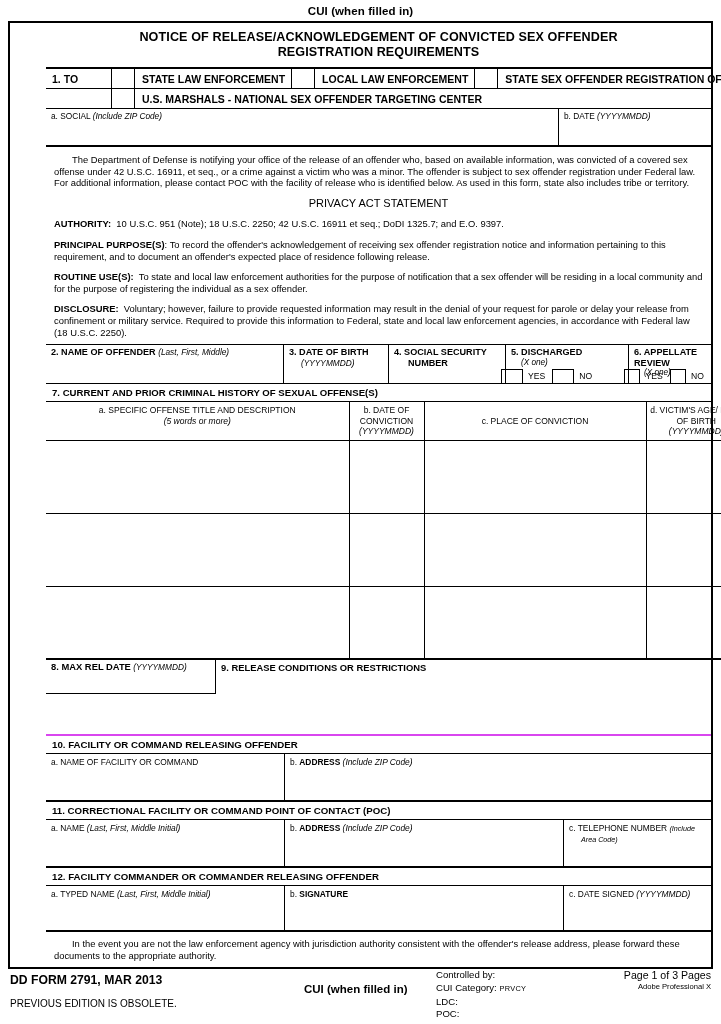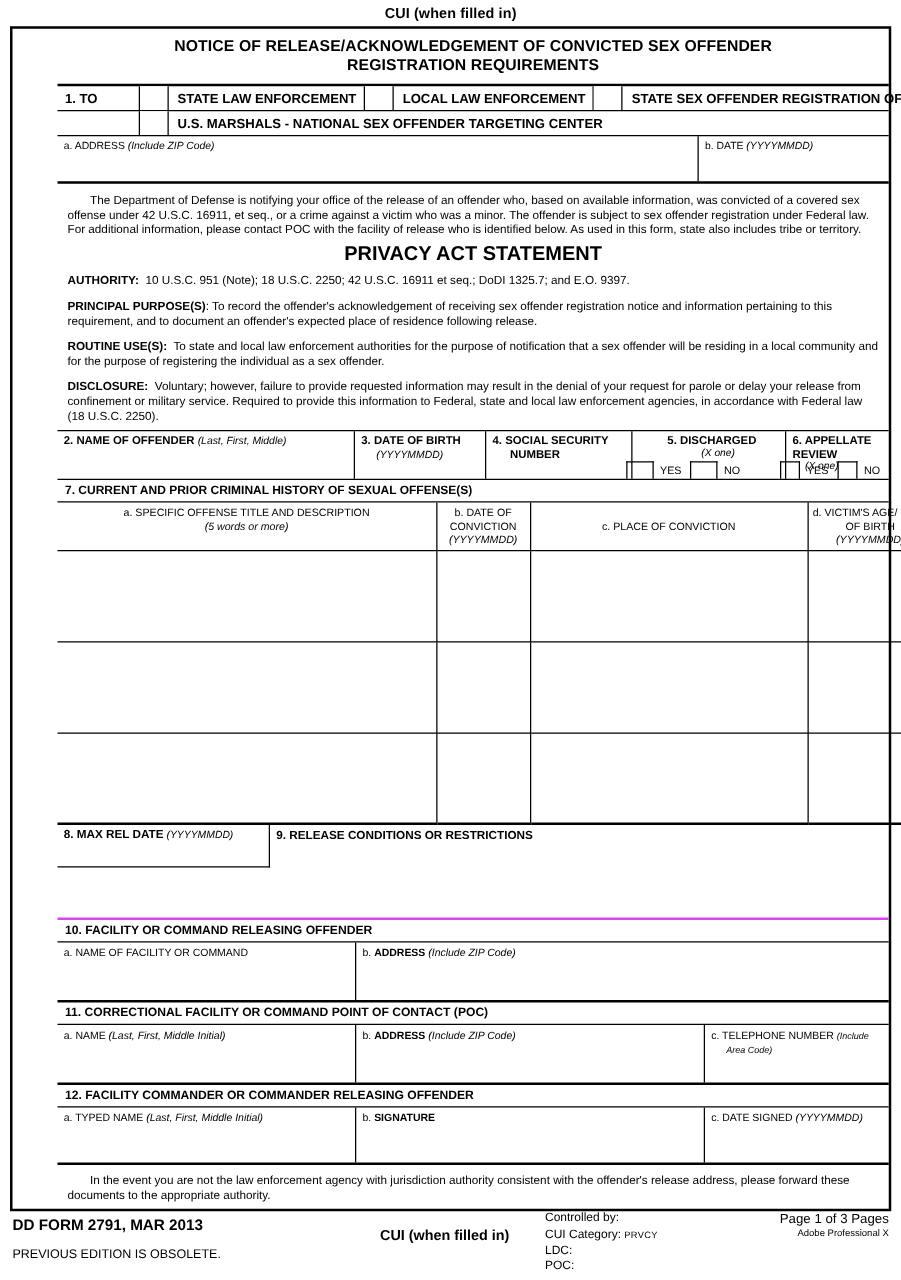--- a/index.html
+++ b/index.html
@@ -121,22 +121,22 @@
   .narrative {
     padding: 7px 8px 6px 8px;
     font-size: 9.4px;
     line-height: 11.6px;
     border-bottom: 1.5px solid #000;
   }
   .narrative p { margin: 0; }
   .indent { text-indent: 18px; }
   .pas-head {
     text-align: center;
-    font-weight: bold;
-    font-size: 16px;
+    font-weight: normal;
+    font-size: 11px;
     margin: 9px 0 9px 0 !important;
   }
   .pa-para { margin-top: 9px !important; }
 
   
   .row26 {
     display: flex;
     height: 38px;
     border-bottom: 1.5px solid #000;
   }
@@ -346,21 +346,21 @@
       <div class="to-row to-row-2">
         <div class="to-label-spacer"></div>
         <div class="cbx"></div>
         <div class="to-opt grow">U.S.  MARSHALS - NATIONAL SEX OFFENDER TARGETING CENTER</div>
       </div>
     </div>
 
     <div class="addr-row">
       <div class="addr-cell">
         <div class="fld-lbl">
-          <span>a.  ADDRESS</span>
+          <span>a.  SOCIAL</span>
           <span class="ital">(Include ZIP Code)</span>
         </div>
       </div>
       <div class="date-cell">
         <div class="fld-lbl">
           <span>b.  DATE</span>
           <span class="ital">(YYYYMMDD)</span>
         </div>
       </div>
     </div>
@@ -391,21 +391,21 @@
           <span>3.  DATE OF BIRTH</span>
           <div class="sub" style="padding-left:12px;">(YYYYMMDD)</div>
         </div>
       </div>
       <div class="c26" style="flex:0 0 117px;">
         <div class="h26">
           <div>4.  SOCIAL SECURITY</div>
           <div style="padding-left:14px;">NUMBER</div>
         </div>
       </div>
-      <div class="c26" style="flex:0 0 123px;text-align:center;">
+      <div class="c26" style="flex:0 0 123px;">
         <div class="h26">
           <span>5.  DISCHARGED</span>
           <span class="xone">(X one)</span>
         </div>
         <div class="yn-wrap">
           <div class="yn-box first"></div>
           <div class="yn-txt">YES</div>
           <div class="yn-box" style="border-left:1.5px solid #000;"></div>
           <div class="yn-txt">NO</div>
         </div>

